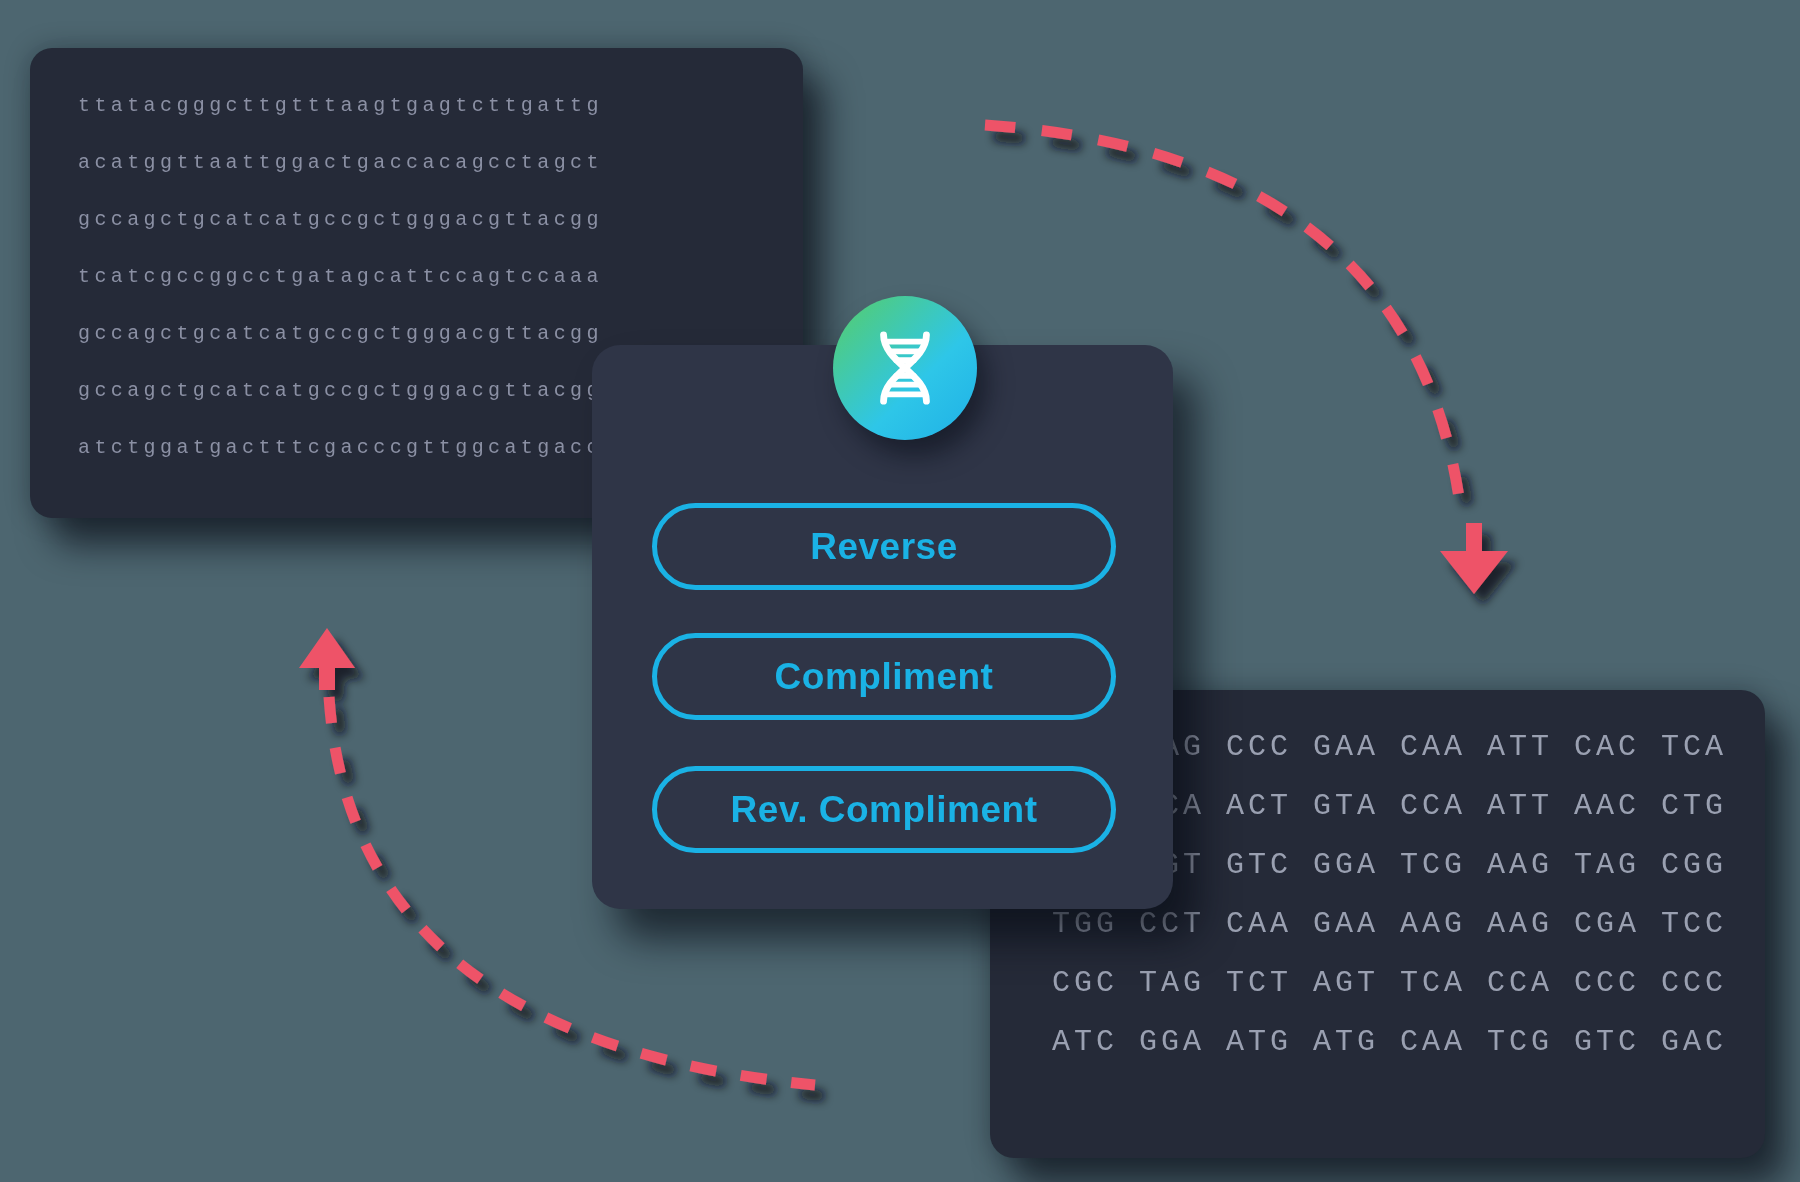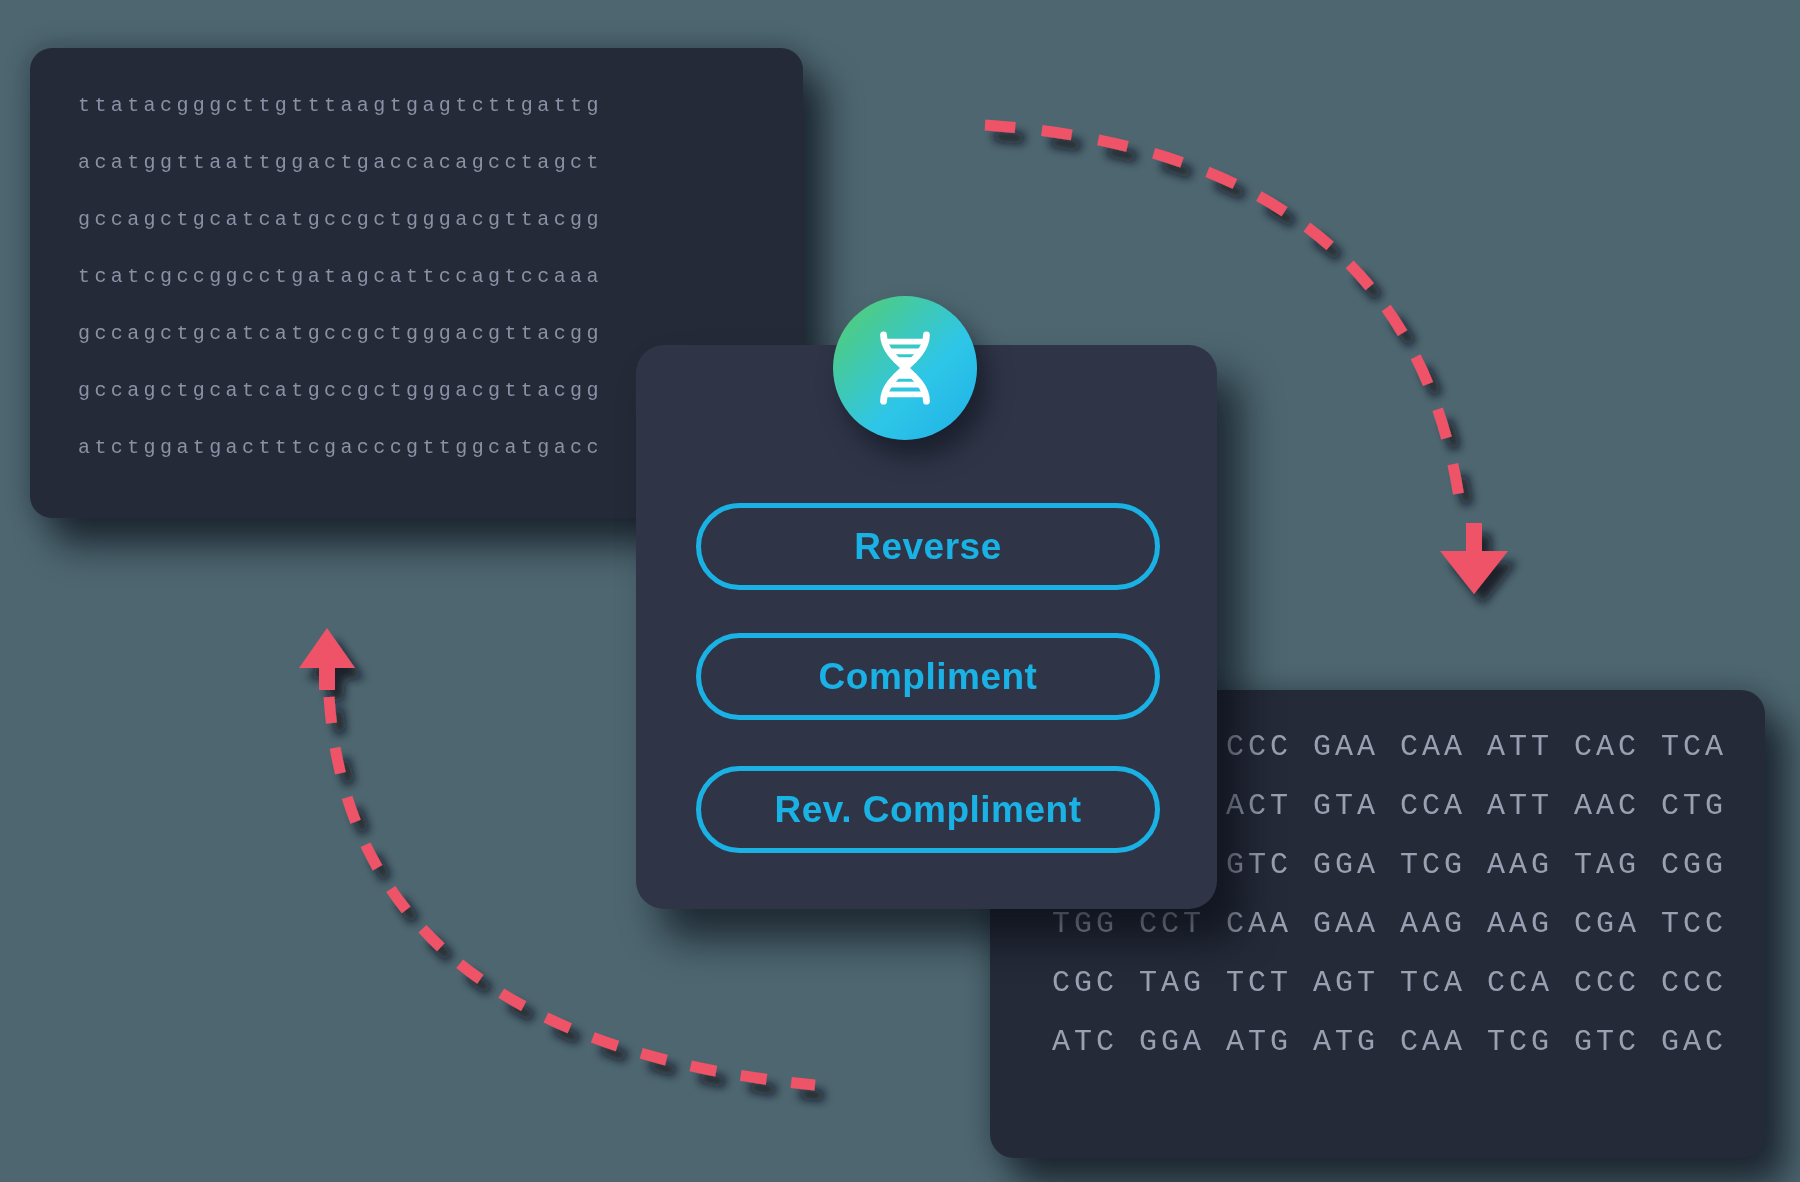--- a/index.html
+++ b/index.html
@@ -36,21 +36,21 @@
     padding:28px 0 0 62px;z-index:1;
   }
   .codon-row{
     font-family:"Liberation Mono",monospace;
     font-size:30px;line-height:59px;letter-spacing:4px;word-spacing:-1px;
     color:var(--codon-text);white-space:nowrap;
   }
 
   
   .tool-card{
-    position:absolute;left:636px;top:345px;width:581px;height:564px;
+    position:absolute;left:592px;top:345px;width:581px;height:564px;
     background:var(--card);border-radius:28px;
     box-shadow:24px 30px 38px rgba(6,10,20,.65);
     z-index:3;
   }
   .dna-badge{
     position:absolute;left:833px;top:296px;width:144px;height:144px;
     border-radius:50%;
     background:linear-gradient(135deg,#57CD67 0%,#2EC6E8 60%,#1FB0E6 100%);
     box-shadow:10px 16px 24px rgba(6,10,20,.5);
     display:flex;align-items:center;justify-content:center;

